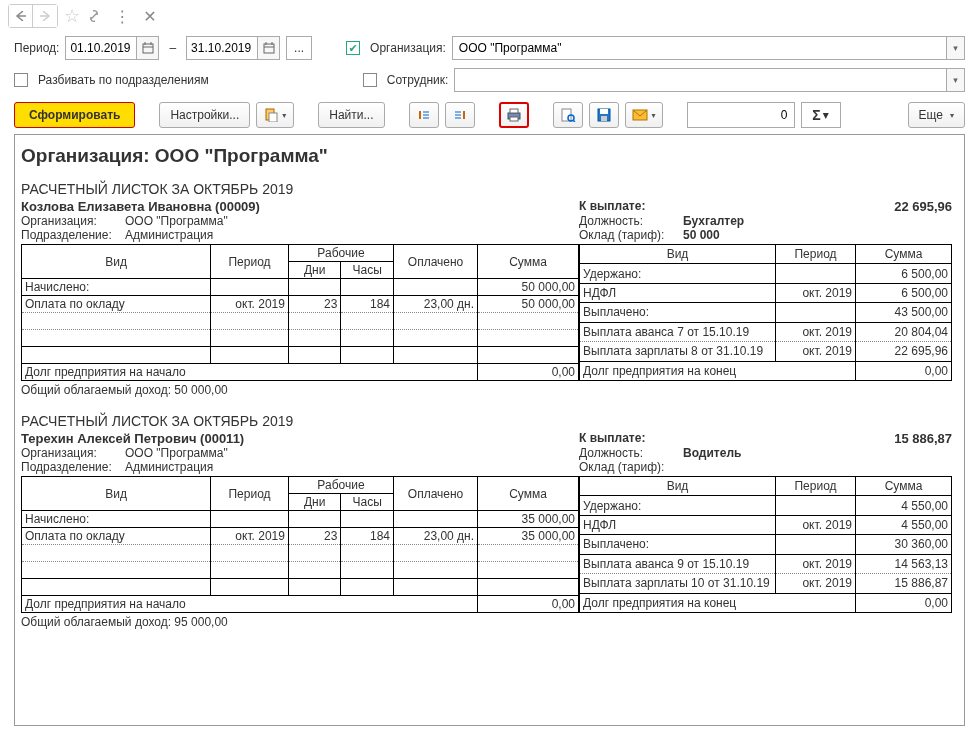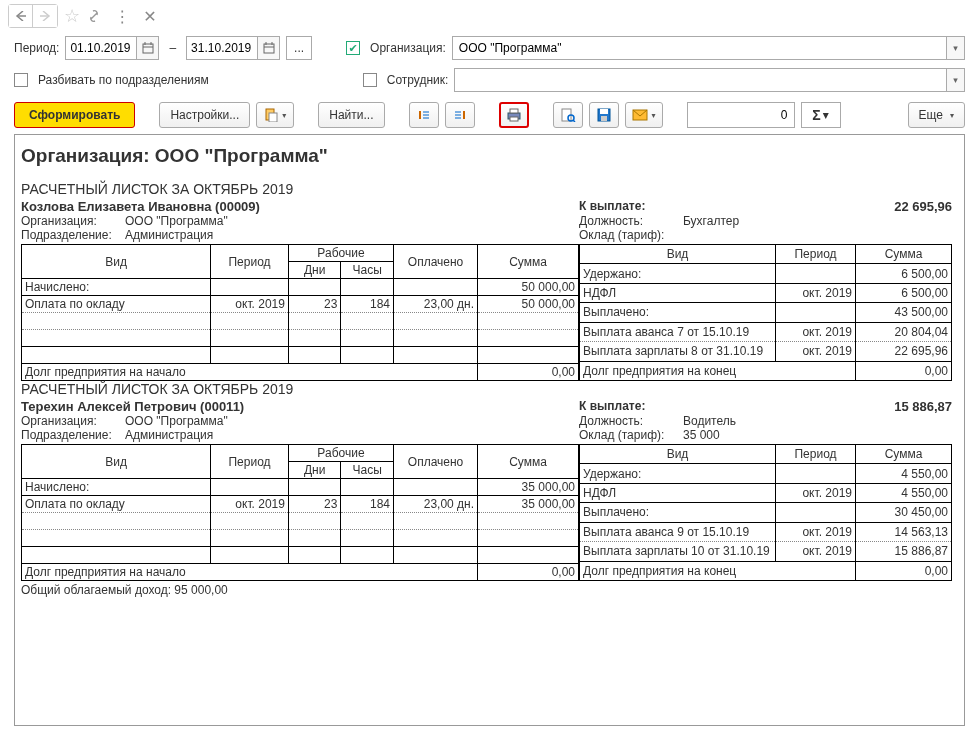--- a/index.html
+++ b/index.html
@@ -47,21 +47,21 @@
 .org-header { font-size: 19px; font-weight: bold; margin-bottom: 14px; margin-top: 2px; }
 .payslip-title { font-size: 14px; margin-bottom: 2px; }
 .emp-row { display: flex; }
 .emp-name { font-weight: bold; flex: 0 0 558px; font-size: 13px; }
 .pay-label { font-weight: bold; flex: 0 0 130px; }
 .pay-amount { font-weight: bold; flex: 1; text-align: right; font-size: 13px; }
 .info-row { display: flex; font-size: 12px; }
 .info-l1 { flex: 0 0 104px; }
 .info-l2 { flex: 0 0 454px; }
 .info-r1 { flex: 0 0 104px; }
-.info-r2 { flex: 1; }
+.info-r2 { flex: 1; font-weight: bold; }
 
 table.slip { border-collapse: collapse; width: 100%; margin-top: 2px; }
 table.slip td, table.slip th { border: 1px solid #000; padding: 1px 3px; font-size: 12px; font-weight: normal; text-align: left; }
 table.slip th { text-align: center; }
 table.slip .num { text-align: right; }
 table.slip .bold { font-weight: normal; }
 table.slip .dotted td { border-top: 1px dotted #888; border-bottom: 1px dotted #888; }
 .total-income { padding: 2px 0; margin-bottom: 14px; }
 
 
@@ -237,20 +237,21 @@
     <div class="info-row">
       <div class="info-l1">Организация:</div>
       <div class="info-l2">ООО "Программа"</div>
       <div class="info-r1">Должность:</div>
       <div class="info-r2">Бухгалтер</div>
     </div>
     <div class="info-row">
       <div class="info-l1">Подразделение:</div>
       <div class="info-l2">Администрация</div>
       <div class="info-r1">Оклад (тариф):</div>
+      <div class="info-r2">50 000</div>
     </div>
     <div style="display:flex;">
       <table class="slip" style="width:558px;">
         <tbody>
                 <tr>
                   <th rowspan="2" style="width:180px;">Вид</th>
                   <th rowspan="2" style="width:74px;">Период</th>
                   <th colspan="2">Рабочие</th>
                   <th rowspan="2" style="width:80px;">Оплачено</th>
                   <th rowspan="2" style="width:96px;">Сумма</th>
@@ -338,39 +339,39 @@
                   <td class="num">окт. 2019</td>
                   <td class="num">22 695,96</td>
                 </tr>
         <tr>
                   <td colspan="2">Долг предприятия на конец</td>
                   <td class="num">0,00</td>
                 </tr>
       </tbody>
             </table>
     </div>
+    <div class="total-income">Общий облагаемый доход: 50 000,00</div>
   </div>
         <div>
     <div class="payslip-title">РАСЧЕТНЫЙ ЛИСТОК ЗА ОКТЯБРЬ 2019</div>
     <div class="emp-row">
       <div class="emp-name">Терехин Алексей Петрович (00011)</div>
       <div class="pay-label">К выплате:</div>
       <div class="pay-amount">15 886,87</div>
     </div>
     <div class="info-row">
       <div class="info-l1">Организация:</div>
       <div class="info-l2">ООО "Программа"</div>
       <div class="info-r1">Должность:</div>
       <div class="info-r2">Водитель</div>
     </div>
     <div class="info-row">
       <div class="info-l1">Подразделение:</div>
       <div class="info-l2">Администрация</div>
       <div class="info-r1">Оклад (тариф):</div>
-      <div class="info-r2">35 000</div>
     </div>
     <div style="display:flex;">
       <table class="slip" style="width:558px;">
         <tbody>
                 <tr>
                   <th rowspan="2" style="width:180px;">Вид</th>
                   <th rowspan="2" style="width:74px;">Период</th>
                   <th colspan="2">Рабочие</th>
                   <th rowspan="2" style="width:80px;">Оплачено</th>
                   <th rowspan="2" style="width:96px;">Сумма</th>
@@ -439,21 +440,21 @@
                   <td class="num bold">4 550,00</td>
                 </tr>
         <tr class="dotted">
                   <td>НДФЛ</td>
                   <td class="num">окт. 2019</td>
                   <td class="num">4 550,00</td>
                 </tr>
                 <tr>
                   <td class="bold">Выплачено:</td>
                   <td></td>
-                  <td class="num bold">30 450,00</td>
+                  <td class="num bold">30 360,00</td>
                 </tr>
                 <tr class="dotted">
                   <td>Выплата аванса 9 от 15.10.19</td>
                   <td class="num">окт. 2019</td>
                   <td class="num">14 563,13</td>
                 </tr>
                 <tr class="dotted">
                   <td>Выплата зарплаты 10 от 31.10.19</td>
                   <td class="num">окт. 2019</td>
                   <td class="num">15 886,87</td>

